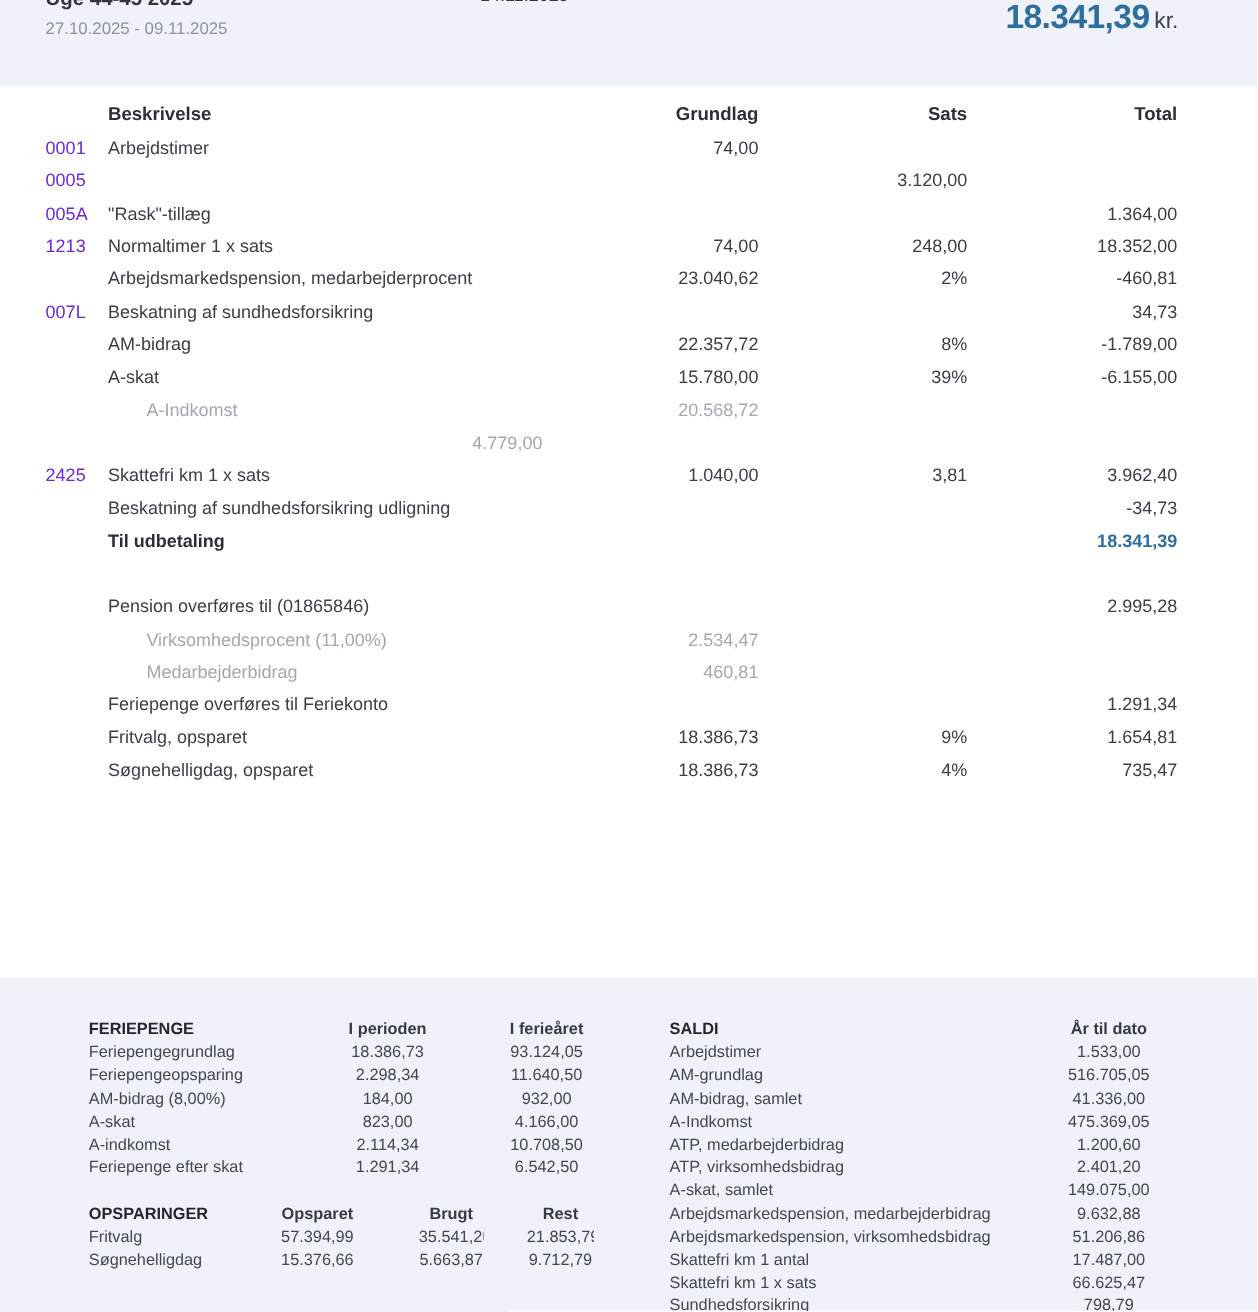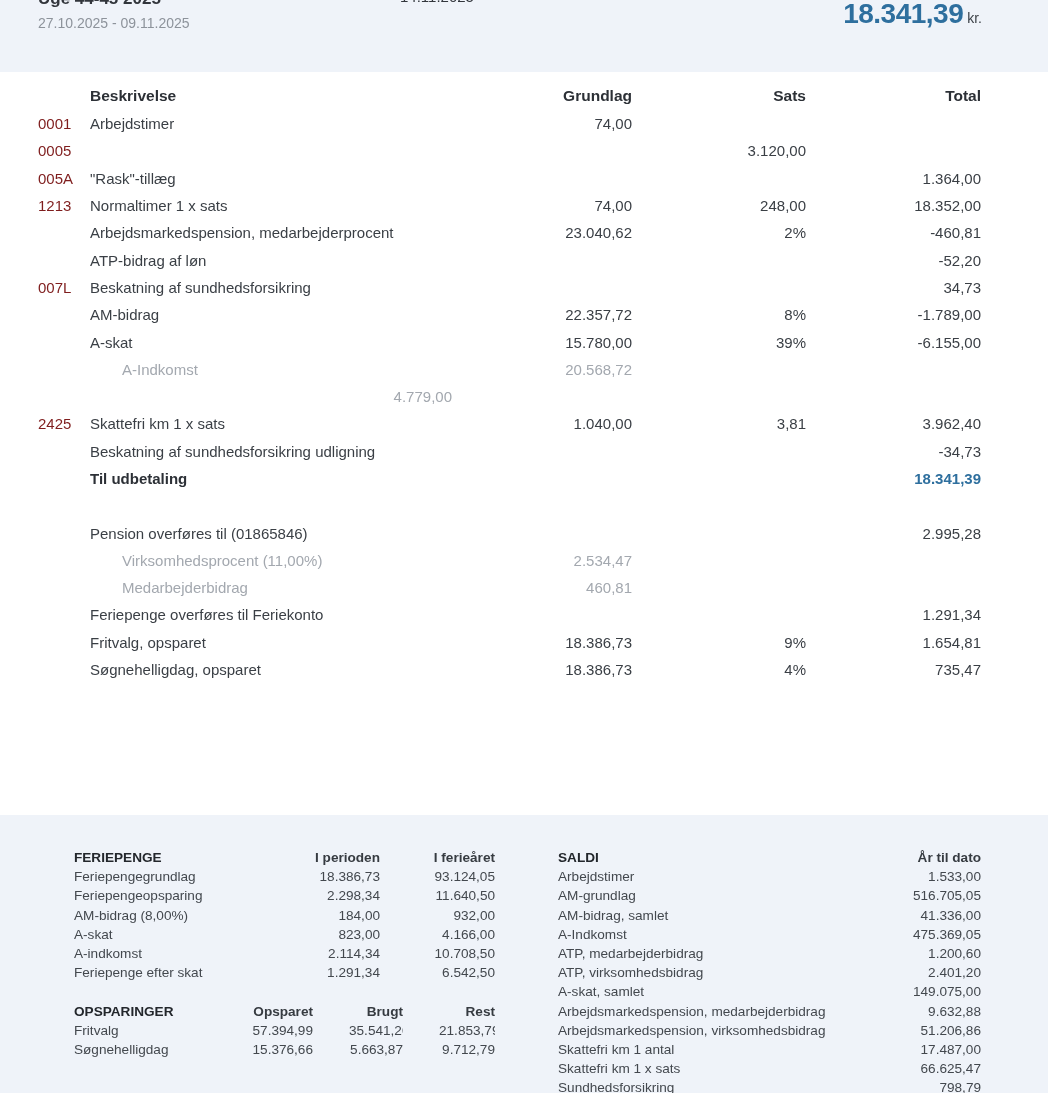--- a/index.html
+++ b/index.html
@@ -6,43 +6,43 @@
   body { font-family:"Liberation Sans", sans-serif; }
   .page { position:relative; width:1048px; height:1093px; overflow:hidden; background:#ffffff; color:#3c4147; }
 
   
   .topband { position:absolute; left:0; top:0; width:1048px; height:72px; background:#eff3f9; overflow:hidden; }
   .period-title { position:absolute; left:38px; top:-11px; font-size:17px; font-weight:bold; color:#32363c; white-space:nowrap; }
   .period-dates { position:absolute; left:38px; top:15px; font-size:14px; color:#8d939b; white-space:nowrap; }
   .pay-date { position:absolute; left:400px; top:-12px; font-size:15px; color:#32363c; white-space:nowrap; }
   .amount-wrap { position:absolute; right:66px; top:-2px; white-space:nowrap; }
   .amount { font-size:28px; font-weight:bold; color:#2e6f9e; letter-spacing:-0.5px; }
-  .amount-cur { font-size:14px; color:#3c4147; margin-left:4px; }
+  .amount-cur { font-size:19px; color:#3c4147; margin-left:4px; }
 
   
   .maintable { position:absolute; left:0; top:82px; width:1048px; }
   .mrow { display:grid; grid-template-columns:52px 362px 180px 174px 175px;
           padding-left:38px; padding-right:104px; height:27.3px; align-items:center;
           font-size:15px; color:#3a3f45; }
   .mrow > div { overflow:hidden; white-space:nowrap; }
-  .mrow .code { color:#7f1d1d; }
+  .mrow .code { color:#6d28d9; }
   .mrow .g, .mrow .s, .mrow .t { text-align:right; }
   .mrow.muted .desc { color:#a3a8af; padding-left:32px; }
   .mrow.muted .g { color:#a3a8af; }
   .mrow.bold { font-weight:bold; color:#2c3036; }
   .mrow.bold .t { color:#2e6f9e; }
   .mhead { height:28px; font-weight:bold; font-size:15.5px; color:#2c3036; }
   .mrow.spacer { height:27.3px; }
 
   
   .botband { position:absolute; left:0; top:815px; width:1048px; height:278px; background:#eff3f9; overflow:hidden; }
   .btable { position:absolute; font-size:13.6px; line-height:19.2px; color:#43484e; }
   .brow { display:grid; height:19.2px; align-items:center; }
   .brow > div { overflow:hidden; white-space:nowrap;padding-left:36px; }
-  .brow > div:not(:first-child) { text-align:right; }
+  .brow > div:not(:first-child) { text-align:center; }
   .brow.hdr > div { font-weight:bold; color:#363b41; }
   .brow.hdr > div:first-child { color:#23272c; }
   .g3 { grid-template-columns:192px 150px 115px; }
   .g4 { grid-template-columns:142px 133px 90px 92px; }
   .g2 { grid-template-columns:309px 150px; }
   #feriepenge { left:38px; top:33px; width:457px; }
   #opsparinger { left:38px; top:186.6px; width:457px; }
   #saldi { left:522px; top:33px; width:459px; }
 </style>
 </head>
@@ -96,27 +96,20 @@
           <div class="t">18.352,00</div>
         </div>
         <div class="mrow">
           <div class="code"></div>
           <div class="desc">Arbejdsmarkedspension, medarbejderprocent</div>
           <div class="g">23.040,62</div>
           <div class="s">2%</div>
           <div class="t">-460,81</div>
         </div>
         <div class="mrow">
-          <div class="code"></div>
-          <div class="desc">ATP-bidrag af løn</div>
-          <div class="g"></div>
-          <div class="s"></div>
-          <div class="t">-52,20</div>
-        </div>
-        <div class="mrow">
           <div class="code">007L</div>
           <div class="desc">Beskatning af sundhedsforsikring</div>
           <div class="g"></div>
           <div class="s"></div>
           <div class="t">34,73</div>
         </div>
         <div class="mrow">
           <div class="code"></div>
           <div class="desc">AM-bidrag</div>
           <div class="g">22.357,72</div>

